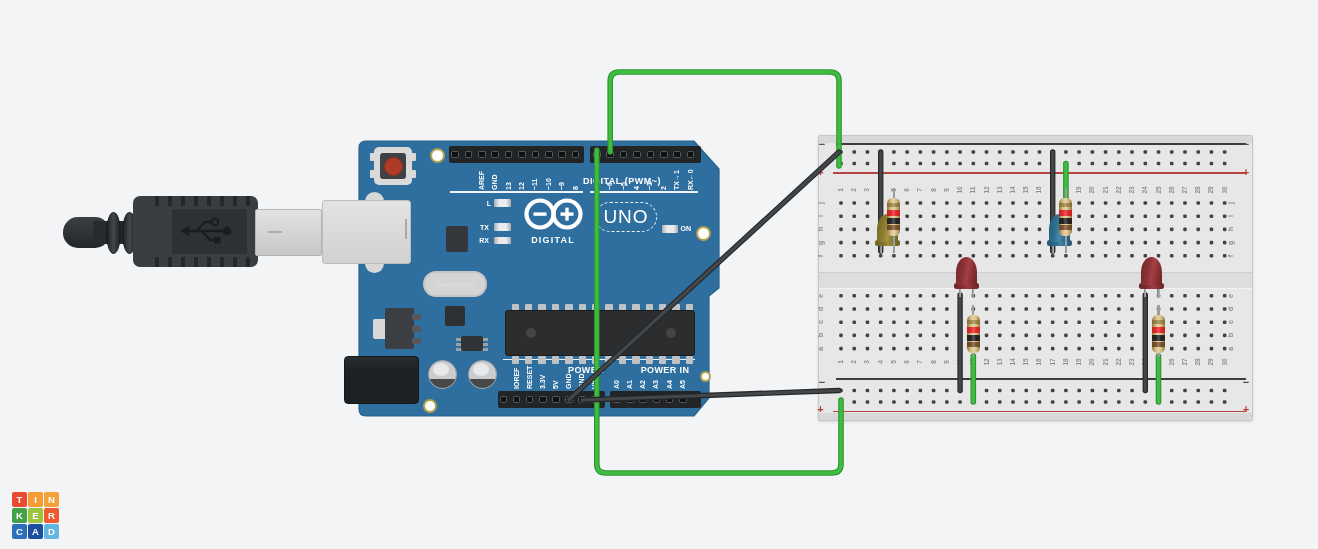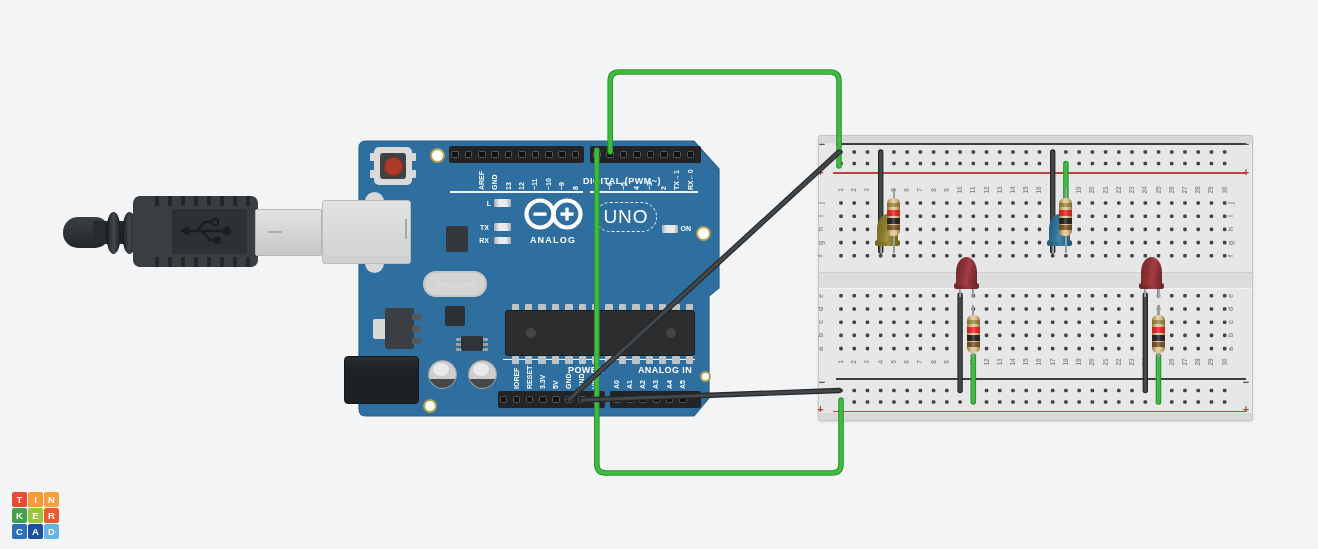--- a/index.html
+++ b/index.html
@@ -101,21 +101,21 @@
     <div class="mhole" style="left:423px;top:399px;width:14px;height:14px;"></div>
     <div class="mhole" style="left:699.5px;top:370.5px;width:11px;height:11px;"></div>
 
     <div class="silkline" style="left:450px;top:191.4px;width:133px;"></div>
     <div class="silkline" style="left:590px;top:191.4px;width:108px;"></div>
     <div class="silkline" style="left:503px;top:359px;width:103px;"></div>
     <div class="silkline" style="left:613px;top:359px;width:82px;"></div>
 
     <div class="silk ctr" style="left:622px;top:181px;font-size:9px;font-weight:bold;letter-spacing:.5px;">DIGITAL (PWM~)</div>
     <div class="silk ctr" style="left:586px;top:369.5px;font-size:9px;font-weight:bold;letter-spacing:.4px;">POWER</div>
-    <div class="silk ctr" style="left:665px;top:369.5px;font-size:9px;font-weight:bold;letter-spacing:.4px;">ANALOG IN</div>
+    <div class="silk ctr" style="left:665px;top:369.5px;font-size:9px;font-weight:bold;letter-spacing:.4px;">POWER IN</div>
 
     <div class="abs" style="left:423px;top:271px;width:64px;height:26px;border-radius:13px;background:#d4d4d4;border:2px solid #c6c6c6;box-sizing:border-box;text-align:center;">
       <span style="font-size:6px;line-height:22px;color:#e2e2e2;letter-spacing:.4px;">SPK16.000G</span>
     </div>
 
     <div class="abs" style="left:373px;top:319px;width:14px;height:20px;border-radius:2px;background:#d8d8d8;"></div>
     <div class="abs" style="left:385px;top:308px;width:29px;height:41px;border-radius:2px;background:#3b3f43;"></div>
     <div class="abs" style="left:412px;top:314px;width:9px;height:6px;background:#55595c;"></div>
     <div class="abs" style="left:412px;top:326px;width:9px;height:6px;background:#55595c;"></div>
     <div class="abs" style="left:412px;top:338px;width:9px;height:6px;background:#55595c;"></div>
@@ -173,21 +173,21 @@
     <div class="abs" style="left:526px;top:328px;width:10px;height:10px;border-radius:50%;background:#454545;"></div>
     <div class="abs" style="left:666px;top:328px;width:10px;height:10px;border-radius:50%;background:#454545;"></div>
 
     <svg class="abs" style="left:521px;top:196px;" width="64" height="36" viewBox="0 0 64 36">
       <circle cx="19" cy="18" r="13.5" fill="none" stroke="#fff" stroke-width="4.2"></circle>
       <circle cx="46" cy="18" r="13.5" fill="none" stroke="#fff" stroke-width="4.2"></circle>
       <rect x="12.5" y="16.4" width="13" height="3.4" fill="#fff"></rect>
       <rect x="39.5" y="16.4" width="13" height="3.4" fill="#fff"></rect>
       <rect x="44.3" y="11.6" width="3.4" height="13" fill="#fff"></rect>
     </svg>
-    <div class="silk ctr" style="left:553px;top:240px;font-size:9px;font-weight:bold;letter-spacing:1.2px;">ANALOG</div>
+    <div class="silk ctr" style="left:553px;top:240px;font-size:9px;font-weight:bold;letter-spacing:1.2px;">DIGITAL</div>
 
     <div class="abs" style="left:595px;top:201.5px;width:60px;height:28px;border:1.6px dashed rgba(255,255,255,.95);border-radius:15px;text-align:center;">
       <span style="color:#fff;font-size:19px;line-height:27px;letter-spacing:1px;">UNO</span>
     </div>
 
     <div class="silk rctr" style="left:491px;top:203px;font-size:7px;font-weight:bold;">L</div>
     <div class="led-bar" style="left:494px;top:199.3px;"></div>
     <div class="silk rctr" style="left:489px;top:227.3px;font-size:7px;font-weight:bold;">TX</div>
     <div class="led-bar" style="left:494px;top:223.3px;"></div>
     <div class="silk rctr" style="left:489px;top:240.4px;font-size:7px;font-weight:bold;">RX</div>

